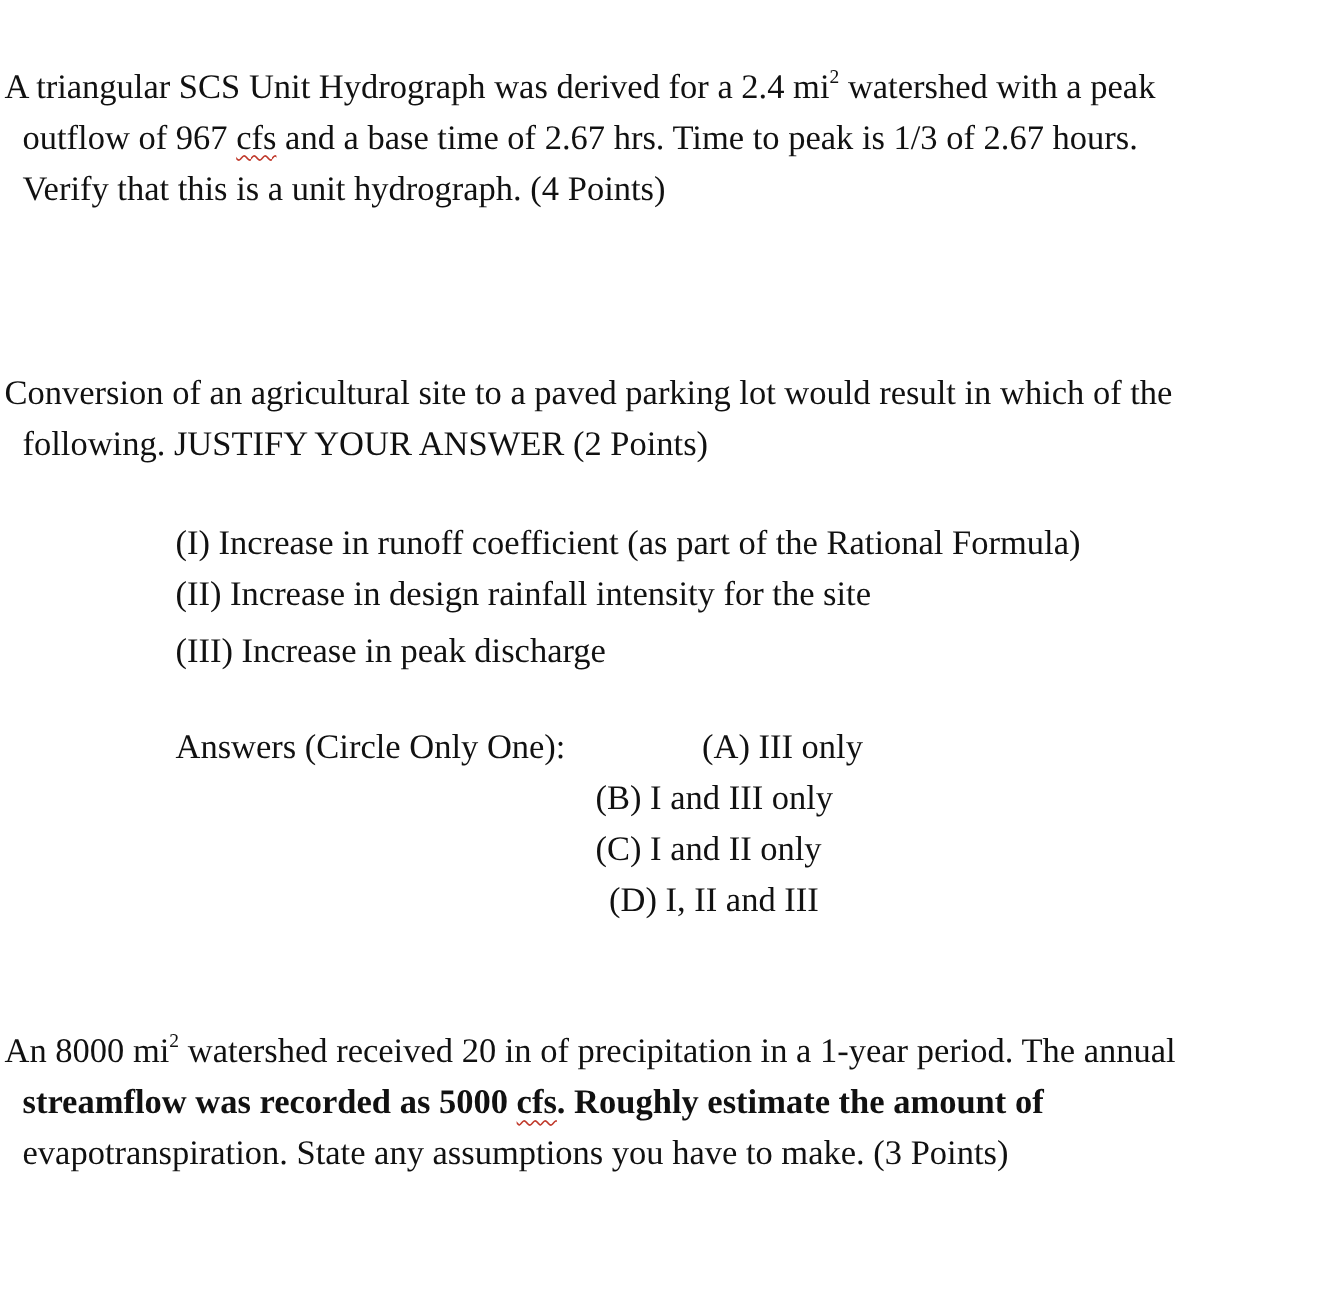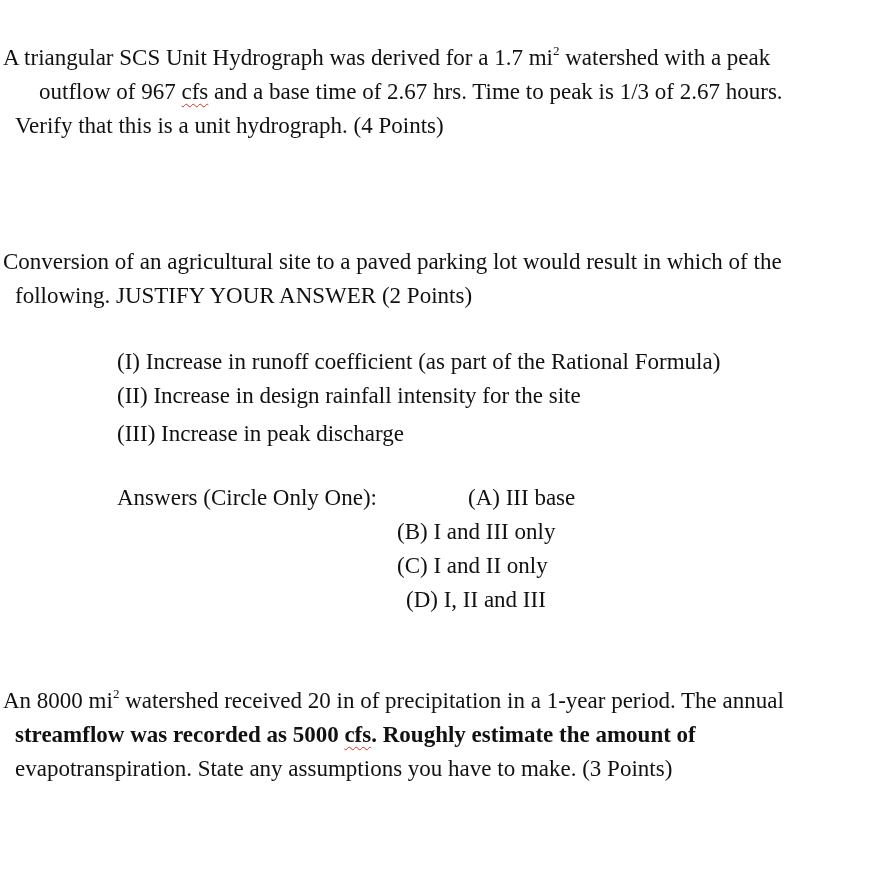--- a/index.html
+++ b/index.html
@@ -7,38 +7,38 @@
          font-family: "Liberation Serif", "DejaVu Serif", serif; color: #111; font-size: 23px; }
   .line { position: absolute; white-space: nowrap; line-height: 1; }
   sup { font-size: 13px; vertical-align: top; position: relative; top: -2px; }
   .sq { text-decoration: underline wavy #c0392b; text-decoration-thickness: 1px; text-underline-offset: 4px; }
 </style>
 </head>
 <body>
 
 <div>
   <div class="line" style="left:3px; top:46px;">
-    <span>A triangular SCS Unit Hydrograph was derived for a 1.7 mi</span><sup>2</sup><span> watershed with a peak</span>
+    <span>A triangular SCS Unit Hydrograph was derived for a 2.4 mi</span><sup>2</sup><span> watershed with a peak</span>
   </div>
-  <div class="line" style="left:15px; top:80px;margin-left:24px;">
+  <div class="line" style="left:15px; top:80px;">
     <span>outflow of 967 </span><span class="sq">cfs</span><span> and a base time of 2.67 hrs. Time to peak is 1/3 of 2.67 hours.</span>
   </div>
   <div class="line" style="left:15px; top:114px;">Verify that this is a unit hydrograph. (4 Points)</div>
 </div>
 
 <div>
   <div class="line" style="left:3px; top:250px;">Conversion of an agricultural site to a paved parking lot would result in which of the</div>
   <div class="line" style="left:15px; top:284px;">following. JUSTIFY YOUR ANSWER (2 Points)</div>
 
   <div class="line" style="left:117px; top:350px;">(I) Increase in runoff coefficient (as part of the Rational Formula)</div>
   <div class="line" style="left:117px; top:384px;">(II) Increase in design rainfall intensity for the site</div>
   <div class="line" style="left:117px; top:422px;">(III) Increase in peak discharge</div>
 
   <div class="line" style="left:117px; top:486px;">Answers (Circle Only One):</div>
-  <div class="line" style="left:468px; top:486px;">(A) III base</div>
+  <div class="line" style="left:468px; top:486px;">(A) III only</div>
   <div class="line" style="left:397px; top:520px;">(B) I and III only</div>
   <div class="line" style="left:397px; top:554px;">(C) I and II only</div>
   <div class="line" style="left:406px; top:588px;">(D) I, II and III</div>
 </div>
 
 <div>
   <div class="line" style="left:3px; top:689px;">
     <span>An 8000 mi</span><sup>2</sup><span> watershed received 20 in of precipitation in a 1-year period. The annual</span>
   </div>
   <div class="line" style="left:15px; top:723px;font-weight:bold;">

